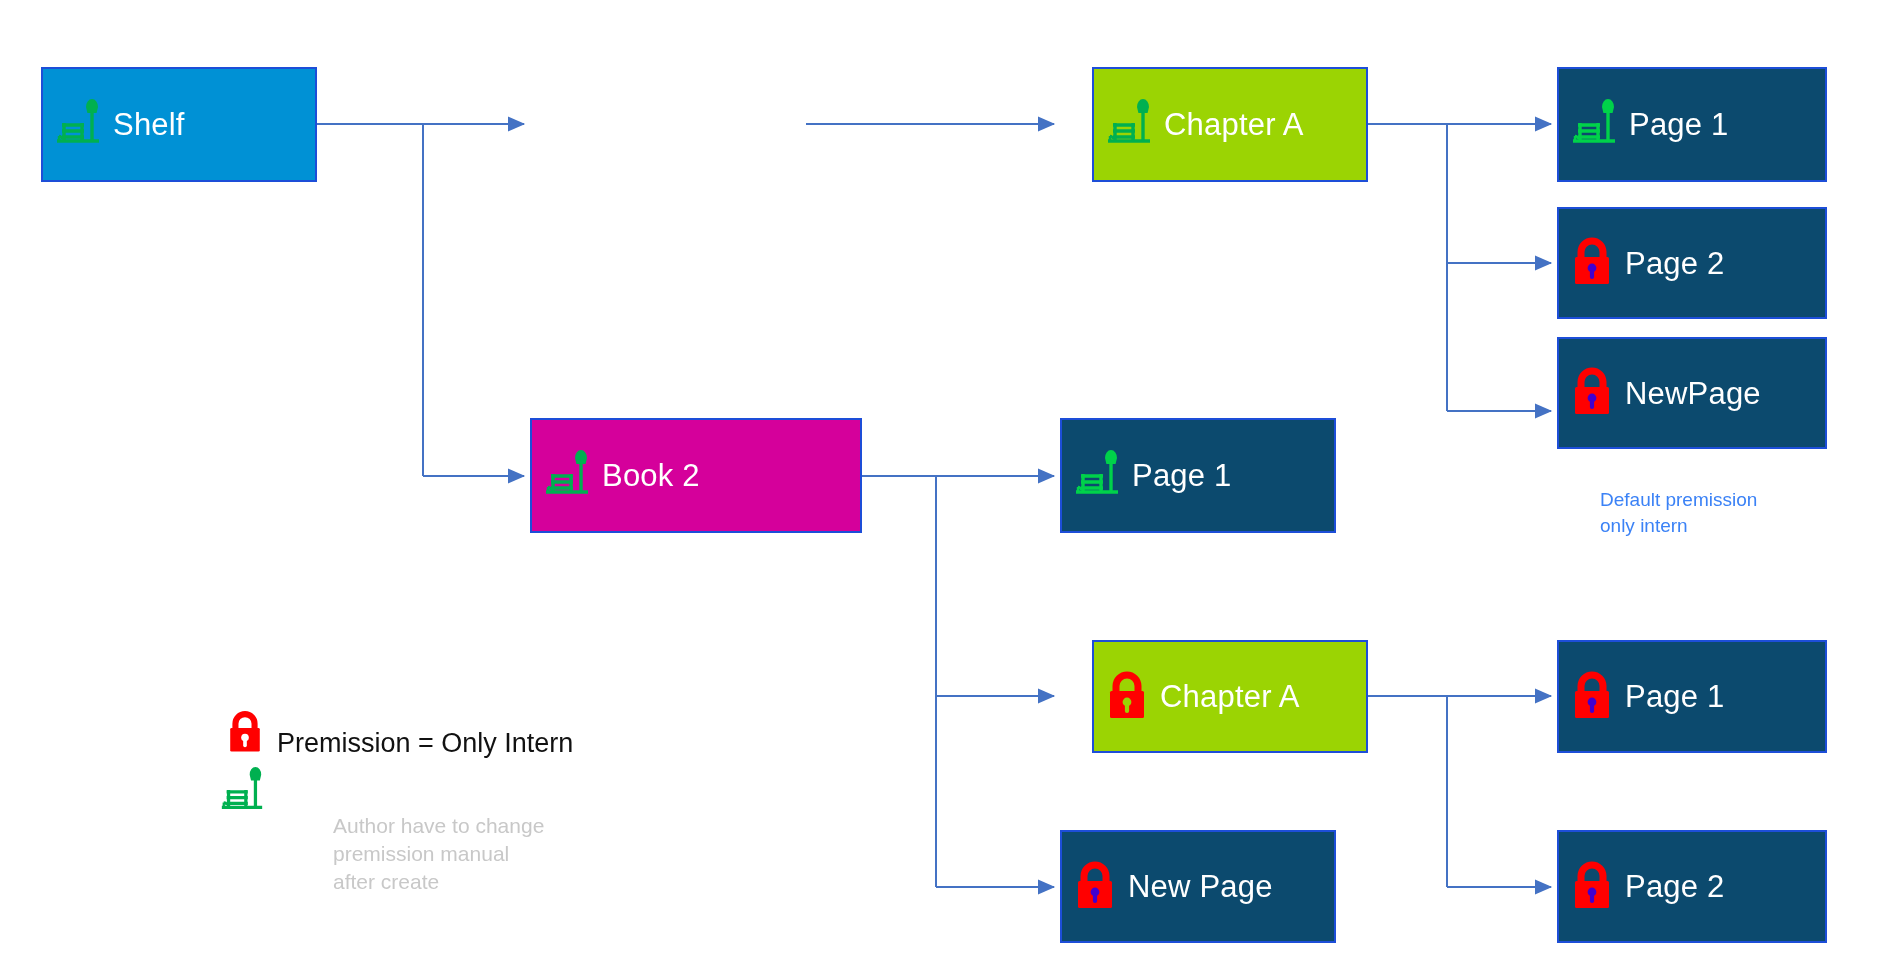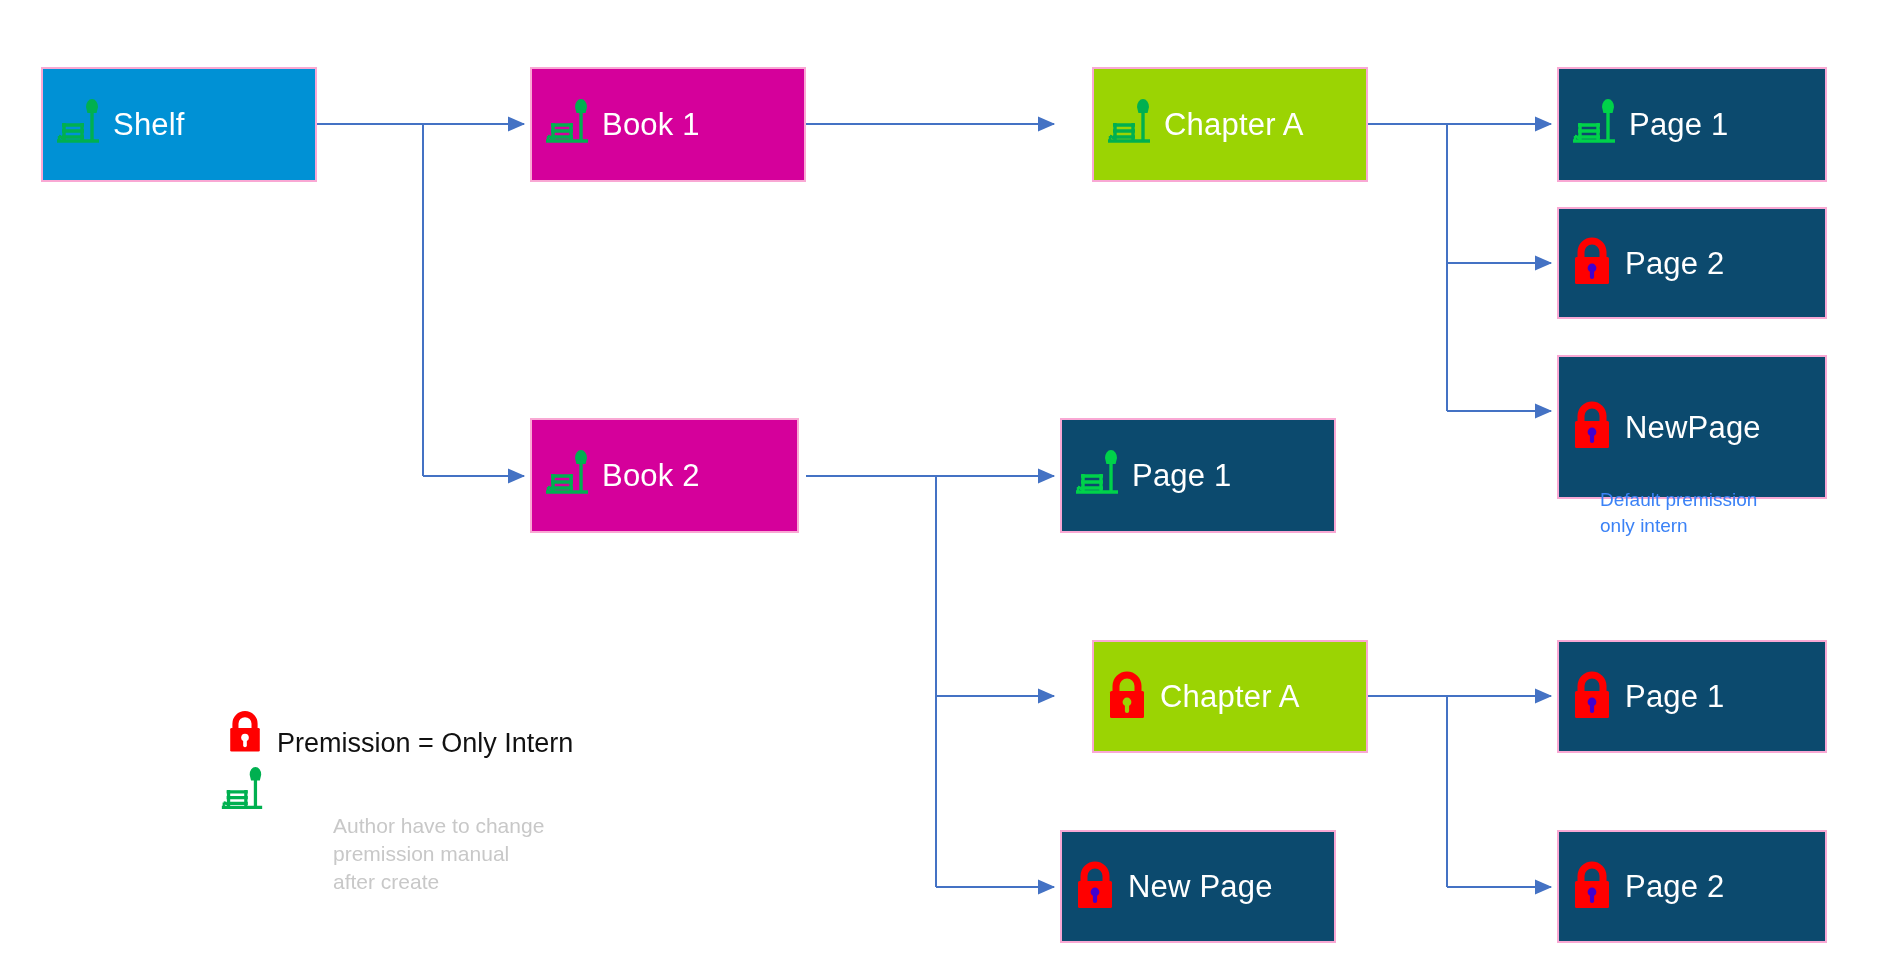--- a/index.html
+++ b/index.html
@@ -7,21 +7,21 @@
   body{width:1883px;height:963px;font-family:"Liberation Sans","DejaVu Sans",sans-serif;overflow:hidden;}
   #stage{position:relative;width:1883px;height:963px;background:#fff;}
 
   
   #wires{position:absolute;left:0;top:0;width:1883px;height:963px;pointer-events:none;}
 
   
   .node{
     position:absolute;
     box-sizing:border-box;
-    border:2px solid #f9a8d4;
+    border:2px solid #1d4ed8;
     display:flex;
     align-items:center;
     gap:10px;
     padding-left:10px;
     color:#ffffff;
   }
   .node .label{
     font-size:31px;
     line-height:1;
     color:#ffffff;
@@ -103,35 +103,20 @@
           <path d="M7,33 L33,33" stroke-width="0"></path>
           <path d="M39,14 L39,46"></path>
           <path d="M34,12 a5,7 0 0 1 10,0 l-1.2,5 h-7.6 z" fill="#00B050" stroke-width="2"></path>
           <path d="M6,41 L6,46 M6,41 a3,3 0 0 1 3,3" stroke-width="2.4"></path>
         </g>
       </svg>
     </span>
     <span class="label">Shelf</span>
   </div>
 
-  <div class="node c-book" style="left:530px;top:67px;width:276px;height:115px;">
-    <span class="ico">
-      <svg width="50" height="56" viewBox="0 0 50 56">
-        <g fill="none" stroke="#00B050" stroke-width="3.4">
-          <path d="M4,46 H46"></path>
-          <path d="M9,30 H31 M9,36 H31 M9,42 H31"></path>
-          <path d="M11,28 L11,46 M29,28 L29,46"></path>
-          <path d="M39,14 L39,46"></path>
-          <path d="M34,12 a5,7 0 0 1 10,0 l-1.2,5 h-7.6 z" fill="#00B050" stroke-width="2"></path>
-          <path d="M6,41 L6,46 M6,41 a3,3 0 0 1 3,3" stroke-width="2.4"></path>
-        </g>
-      </svg>
-    </span>
-    <span class="label">Book 1</span>
-  </div>
 
   <div class="node c-chapter" style="left:1060px;top:67px;width:276px;height:115px;">
     <span class="ico">
       <svg width="50" height="56" viewBox="0 0 50 56">
         <g fill="none" stroke="#00B050" stroke-width="3.4">
           <path d="M4,46 H46"></path>
           <path d="M9,30 H31 M9,36 H31 M9,42 H31"></path>
           <path d="M11,28 L11,46 M29,28 L29,46"></path>
           <path d="M39,14 L39,46"></path>
           <path d="M34,12 a5,7 0 0 1 10,0 l-1.2,5 h-7.6 z" fill="#00B050" stroke-width="2"></path>
@@ -163,33 +148,33 @@
       <svg width="46" height="54" viewBox="0 0 46 54">
         <path d="M12,24 v-6 a11,11 0 0 1 22,0 v6" fill="none" stroke="#FF0000" stroke-width="7"></path>
         <rect x="6" y="23" width="34" height="27" rx="1.5" fill="#FF0000"></rect>
         <circle cx="23" cy="34" r="4.4" fill="#4000D0"></circle>
         <path d="M23,34 L23,43" stroke="#4000D0" stroke-width="4.2" stroke-linecap="round"></path>
       </svg>
     </span>
     <span class="label">Page 2</span>
   </div>
 
-  <div class="node c-page" style="left:1557px;top:355px;width:270px;height:144px;">
+  <div class="node c-page" style="left:1557px;top:337px;width:270px;height:112px;">
     <span class="ico">
       <svg width="46" height="54" viewBox="0 0 46 54">
         <path d="M12,24 v-6 a11,11 0 0 1 22,0 v6" fill="none" stroke="#FF0000" stroke-width="7"></path>
         <rect x="6" y="23" width="34" height="27" rx="1.5" fill="#FF0000"></rect>
         <circle cx="23" cy="34" r="4.4" fill="#4000D0"></circle>
         <path d="M23,34 L23,43" stroke="#4000D0" stroke-width="4.2" stroke-linecap="round"></path>
       </svg>
     </span>
     <span class="label">NewPage</span>
   </div>
 
-  <div class="node c-book" style="left:530px;top:418px;width:269px;height:115px;">
+  <div class="node c-book" style="left:530px;top:418px;width:332px;height:115px;">
     <span class="ico">
       <svg width="50" height="56" viewBox="0 0 50 56">
         <g fill="none" stroke="#00B050" stroke-width="3.4">
           <path d="M4,46 H46"></path>
           <path d="M9,30 H31 M9,36 H31 M9,42 H31"></path>
           <path d="M11,28 L11,46 M29,28 L29,46"></path>
           <path d="M39,14 L39,46"></path>
           <path d="M34,12 a5,7 0 0 1 10,0 l-1.2,5 h-7.6 z" fill="#00B050" stroke-width="2"></path>
           <path d="M6,41 L6,46 M6,41 a3,3 0 0 1 3,3" stroke-width="2.4"></path>
         </g>

